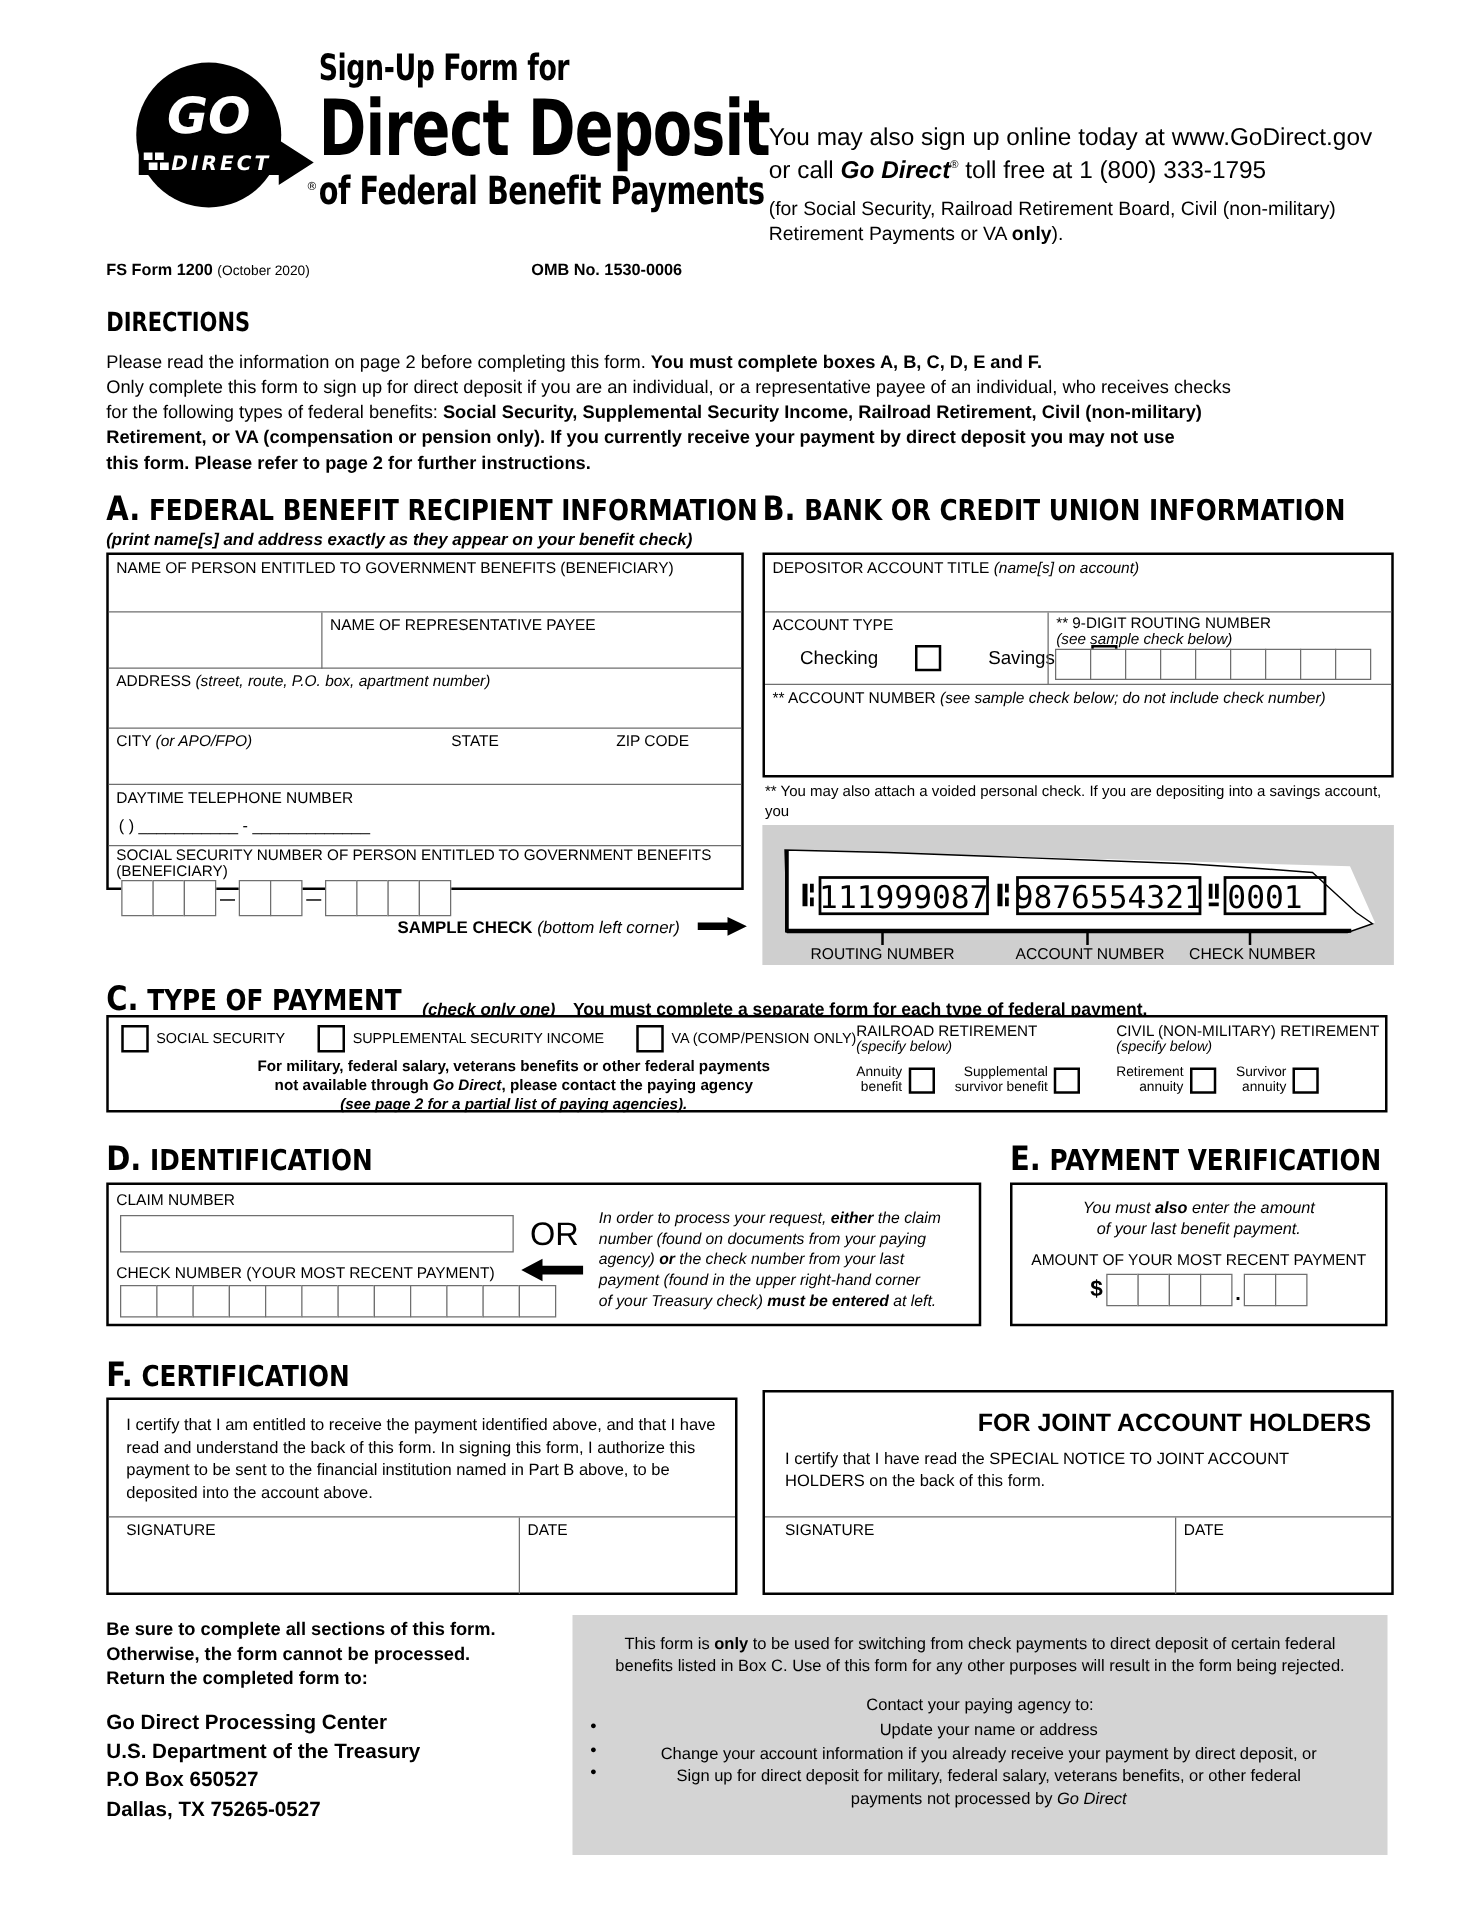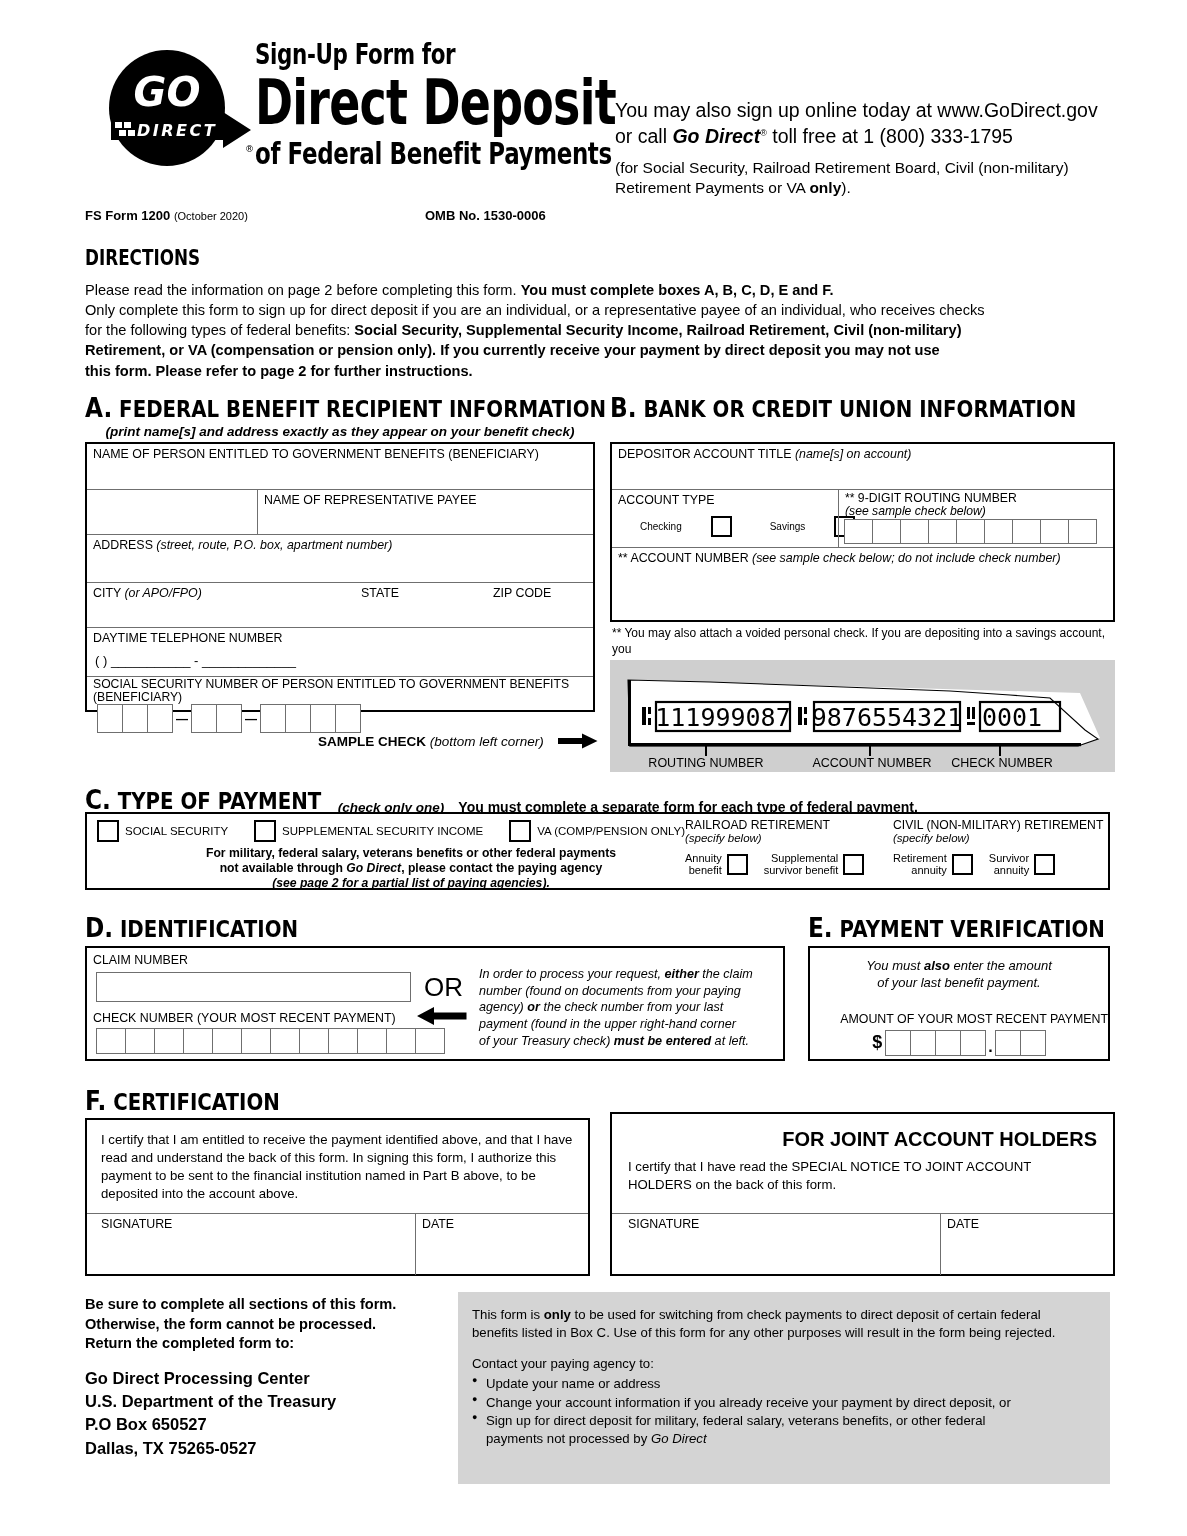--- a/index.html
+++ b/index.html
@@ -68,21 +68,21 @@
   .cell { position:absolute; }
 
   .ckbox { border:2.2px solid #000; background:#fff; display:inline-block; }
 
   
   .digits { display:flex; }
   .digits > div { border:1px solid #6f6f6f; margin-left:-1px; background:#fff; }
   .digits > div:first-child { margin-left:0; }
 
   
-  #secA { left:85px; top:392px; width:510px;text-align:center; }
+  #secA { left:85px; top:392px; width:510px; }
   #boxA { left:85px; top:442px; width:510px; height:270px; }
 
   
   #secB { left:610px; top:392px; width:505px; }
   #boxB { left:610px; top:442px; width:505px; height:180px; }
   .bnote { position:absolute; left:612px; top:626px; width:500px; font-size:12px; line-height:1.33; }
 
   
   #checkwrap { left:610px; top:660px; width:505px; height:112px; border:none; background:#cfcfcf; }
   .sample-label { position:absolute; left:318px; top:733px; font-size:13.5px; font-weight:bold; white-space:nowrap; }
@@ -99,21 +99,21 @@
   #boxE { left:808px; top:946px; width:302px; height:115px; }
 
   
   #secF { left:85px; top:1085px; }
   #boxF { left:85px; top:1118px; width:505px; height:158px; }
   #boxJ { left:610px; top:1112px; width:505px; height:164px; }
 
   
   .foot-left { position:absolute; left:85px; top:1295px; width:360px; font-size:14.6px; font-weight:bold; line-height:1.34; }
   .foot-left .addr { margin-top:13px; font-size:16.5px; line-height:1.42; }
-  .foot-right { position:absolute; left:458px; top:1292px; width:652px; height:192px; background:#d4d4d4; padding:14px 14px 0 14px; font-size:13.2px; line-height:1.34; }
+  .foot-right { position:absolute; left:458px; top:1292px; width:652px; height:192px; background:#d4d4d4; padding:14px 14px 0 14px; font-size:13.2px; line-height:1.34;text-align:center; }
   .foot-right ul { list-style:none; margin:2px 0 0 0; padding:0; }
   .foot-right li { position:relative; padding-left:14px; margin-bottom:1px; }
   .foot-right li:before { content:"\25CF"; position:absolute; left:0; top:-1px; font-size:9px; }
 </style>
 </head>
 <body>
 
 <div class="page">
 
   <div class="header">
@@ -236,21 +236,21 @@
     <div class="sec-h"><span class="ltr">B.</span> <span>BANK OR CREDIT UNION INFORMATION</span></div>
   </div>
 
   <div class="box" id="boxB">
     <div class="cell" style="left:0;top:0;width:100%;height:45px;">
       <div class="fl"><span>DEPOSITOR ACCOUNT TITLE </span><i>(name[s] on account)</i></div>
     </div>
     <div class="cell hr" style="left:0;top:45px;width:100%;height:58px;">
       <div class="cell" style="left:0;top:0;width:226px;height:58px;">
         <div class="fl">ACCOUNT TYPE</div>
-        <div style="position:absolute;left:28px;top:26px;display:flex;align-items:center;font-size:10px;gap:24px;">
+        <div style="position:absolute;left:28px;top:26px;display:flex;align-items:center;font-size:15px;gap:24px;">
           <span>Checking</span>
           <span class="ckbox" style="width:21px;height:21px;margin:0 14px 0 5px;"></span>
           <span>Savings</span>
           <span class="ckbox" style="width:21px;height:21px;margin-left:5px;"></span>
         </div>
       </div>
       <div class="cell vr" style="left:226px;top:0;width:275px;height:58px;">
         <div class="fl" style="padding-top:2px;line-height:1.06;font-size:12.2px;">
           <span style="display:block">** 9-DIGIT ROUTING NUMBER</span>
           <i style="display:block">(see sample check below)</i>
@@ -428,21 +428,21 @@
 
   <div class="cell" id="secE">
     <div class="sec-h"><span class="ltr">E.</span> <span>PAYMENT VERIFICATION</span></div>
   </div>
 
   <div class="box" id="boxE">
     <div style="text-align:center;font-size:13px;font-style:italic;margin-top:10px;line-height:1.3;">
       <div><span>You must </span><b>also</b><span> enter the amount</span></div>
       <div>of your last benefit payment.</div>
     </div>
-    <div style="text-align:right;font-size:12.4px;margin-top:20px;">AMOUNT OF YOUR MOST RECENT PAYMENT</div>
+    <div style="text-align:center;font-size:12.4px;margin-top:9px;">AMOUNT OF YOUR MOST RECENT PAYMENT</div>
     <div style="display:flex;align-items:center;justify-content:center;margin-top:4px;">
       <span style="font-size:18px;font-weight:bold;margin-right:3px;">$</span>
       <div class="digits" id="dollar-digits">
           <div style="width: 26px; height: 26px;"></div>
           <div style="width: 26px; height: 26px;"></div>
           <div style="width: 26px; height: 26px;"></div>
           <div style="width: 26px; height: 26px;"></div>
         </div>
       <span style="font-weight:bold;font-size:16px;margin:8px 2px 0 2px;align-self:flex-end;">.</span>
       <div class="digits" id="cent-digits">

